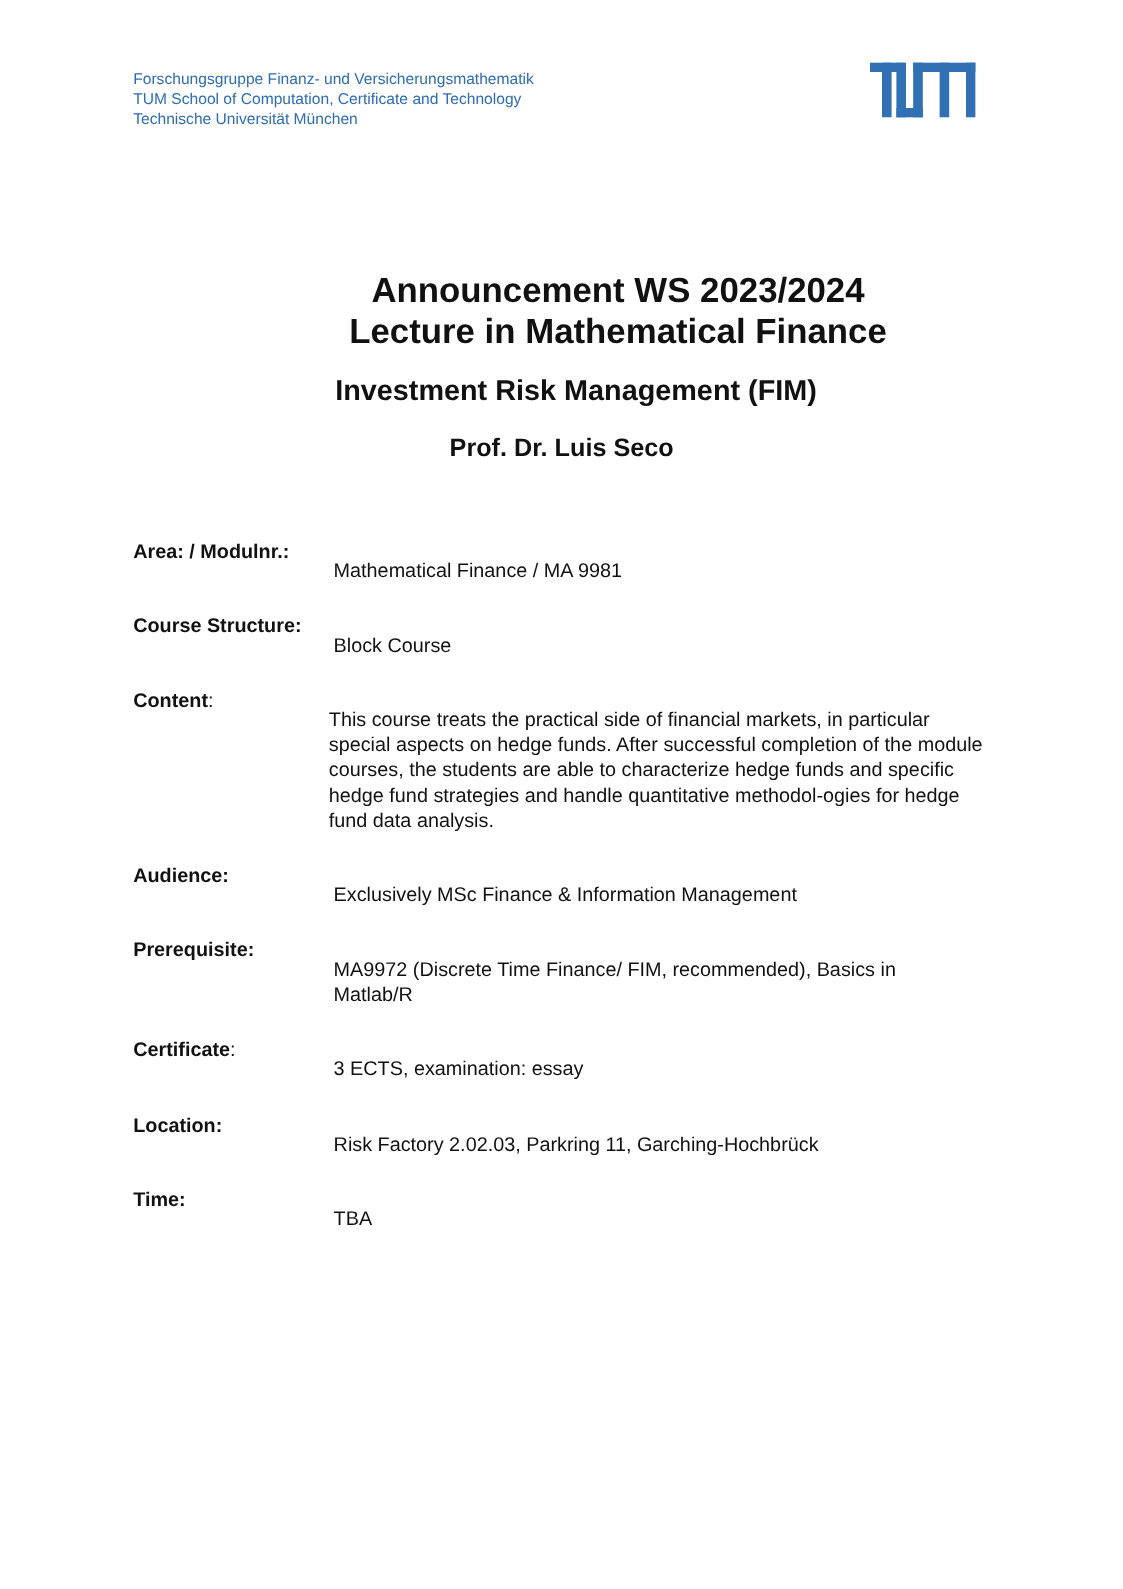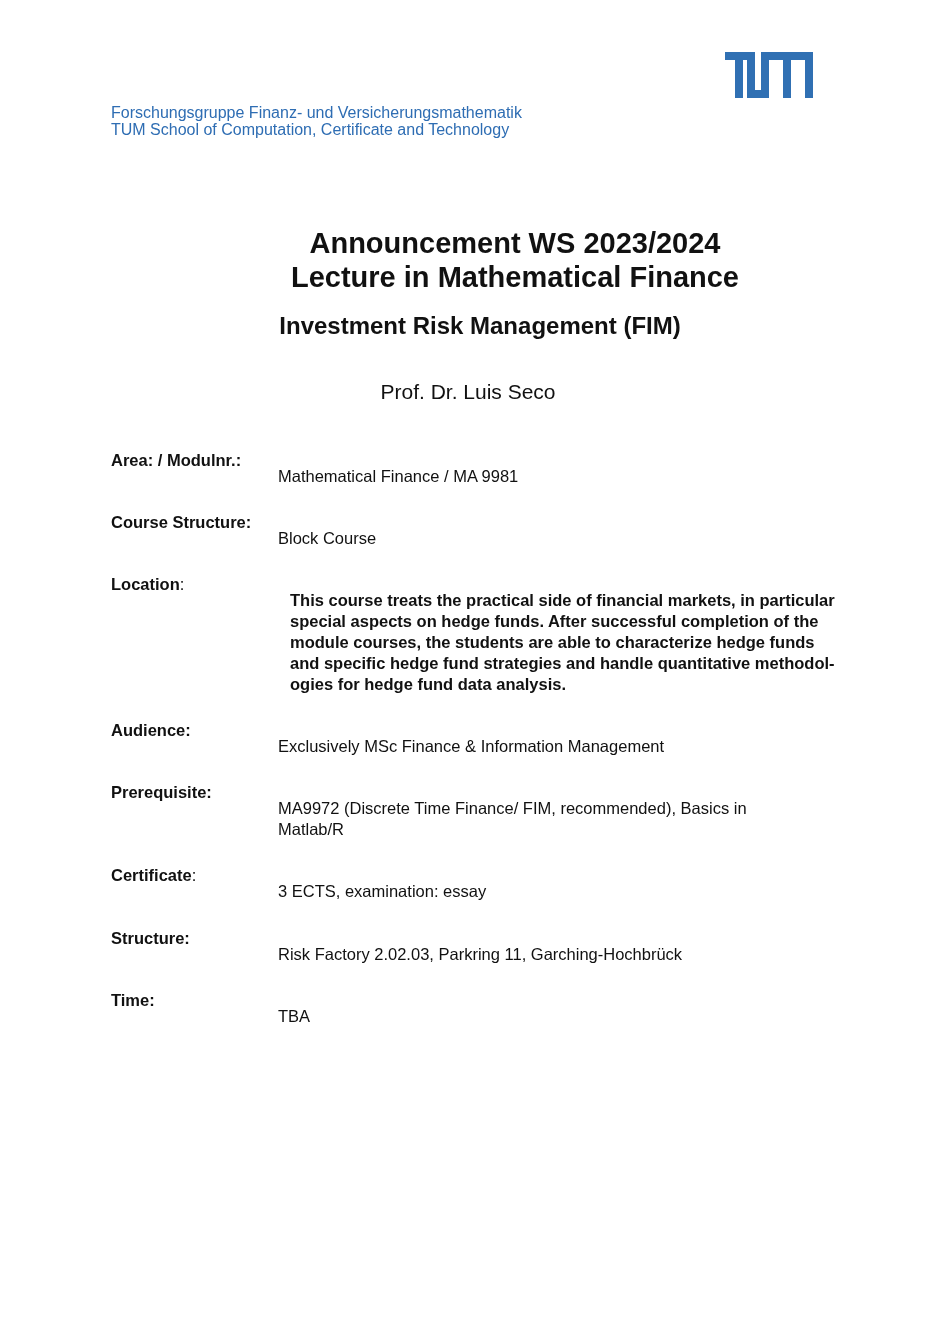--- a/index.html
+++ b/index.html
@@ -1,38 +1,39 @@
 <!DOCTYPE html>
 <html><head>
 <meta charset="utf-8">
 <style>
   html, body { margin: 0; padding: 0; background: #ffffff; }
   body {
     width: 936px; height: 1324px; position: relative; overflow: hidden;
     font-family: "Liberation Sans", "DejaVu Sans", sans-serif; color: #111;
   }
-  .inst { position: absolute; left: 111px; top: 58px; color: #2e6db3; font-size: 16px; line-height: 16.5px; margin-top: 47px; }
+  .inst { position: absolute; left: 111px; top: 58px; color: #2e6db3; font-size: 13px; line-height: 16.5px; }
   .inst div { white-space: nowrap; }
   .logo { position: absolute; left: 725px; top: 52px; width: 88px; height: 46px; }
   .titles { position: absolute; left: 0; width: 936px; text-align: center; }
   .t1 { top: 226px; font-size: 29px; font-weight: bold; line-height: 34px; margin-left: 47px; }
   .t3 { top: 312px; font-size: 24px; font-weight: bold; padding-left: 12px; }
-  .t4 { top: 380px; font-size: 21px; }
+  .t4 { top: 362px; font-size: 21px; font-weight: bold; }
   .row { position: absolute; left: 111px; font-size: 16.5px; line-height: 21px; }
   .row .lbl { position: absolute; left: 0; top: 0; white-space: nowrap; font-weight: bold; }
   .row .lbl .plain { font-weight: normal; }
   .row .val { position: absolute; left: 167px; top: 0; width: 560px; margin-top: 16px; }
-  .row .val.indent { left: 179px; width: 545px; font-weight: bold; }
+  .row .val.indent { left: 163px; width: 545px; }
 </style>
 </head>
 <body>
 
 <div class="inst">
   <div>Forschungsgruppe Finanz- und Versicherungsmathematik</div>
   <div>TUM School of Computation, Certificate and Technology</div>
+  <div>Technische Universität München</div>
 </div>
 
 <svg class="logo" viewBox="0 0 88 46">
   <g fill="#3070b3">
     <rect x="0" y="0" width="28" height="8"></rect>
     <rect x="10" y="0" width="8" height="46"></rect>
     <rect x="22" y="0" width="8" height="46"></rect>
     <rect x="22" y="38" width="22" height="8"></rect>
     <rect x="36" y="0" width="52" height="8"></rect>
     <rect x="36" y="0" width="8" height="46"></rect>
@@ -52,40 +53,40 @@
   <span class="lbl">Area: / Modulnr.:</span>
   <span class="val">Mathematical Finance / MA 9981</span>
 </div>
 
 <div class="row" style="top:512px">
   <span class="lbl">Course Structure:</span>
   <span class="val">Block Course</span>
 </div>
 
 <div class="row" style="top:574px">
-  <span class="lbl"><span>Location</span><span class="plain">:</span></span>
+  <span class="lbl"><span>Content</span><span class="plain">:</span></span>
   <span class="val indent">This course treats the practical side of financial markets, in particular special aspects on hedge funds. After successful completion of the module courses, the students are able to characterize hedge funds and specific hedge fund strategies and handle quantitative methodol-ogies for hedge fund data analysis.</span>
 </div>
 
 <div class="row" style="top:720px">
   <span class="lbl">Audience:</span>
   <span class="val">Exclusively MSc Finance &amp; Information Management</span>
 </div>
 
 <div class="row" style="top:782px">
   <span class="lbl">Prerequisite:</span>
   <span class="val" style="width:505px">MA9972 (Discrete Time Finance/ FIM, recommended), Basics in Matlab/R</span>
 </div>
 
 <div class="row" style="top:865px">
   <span class="lbl"><span>Certificate</span><span class="plain">:</span></span>
   <span class="val">3 ECTS, examination: essay</span>
 </div>
 
 <div class="row" style="top:928px">
-  <span class="lbl">Structure:</span>
+  <span class="lbl">Location:</span>
   <span class="val">Risk Factory 2.02.03, Parkring 11, Garching-Hochbrück</span>
 </div>
 
 <div class="row" style="top:990px">
   <span class="lbl">Time:</span>
   <span class="val">TBA</span>
 </div>
 
 </body></html>

